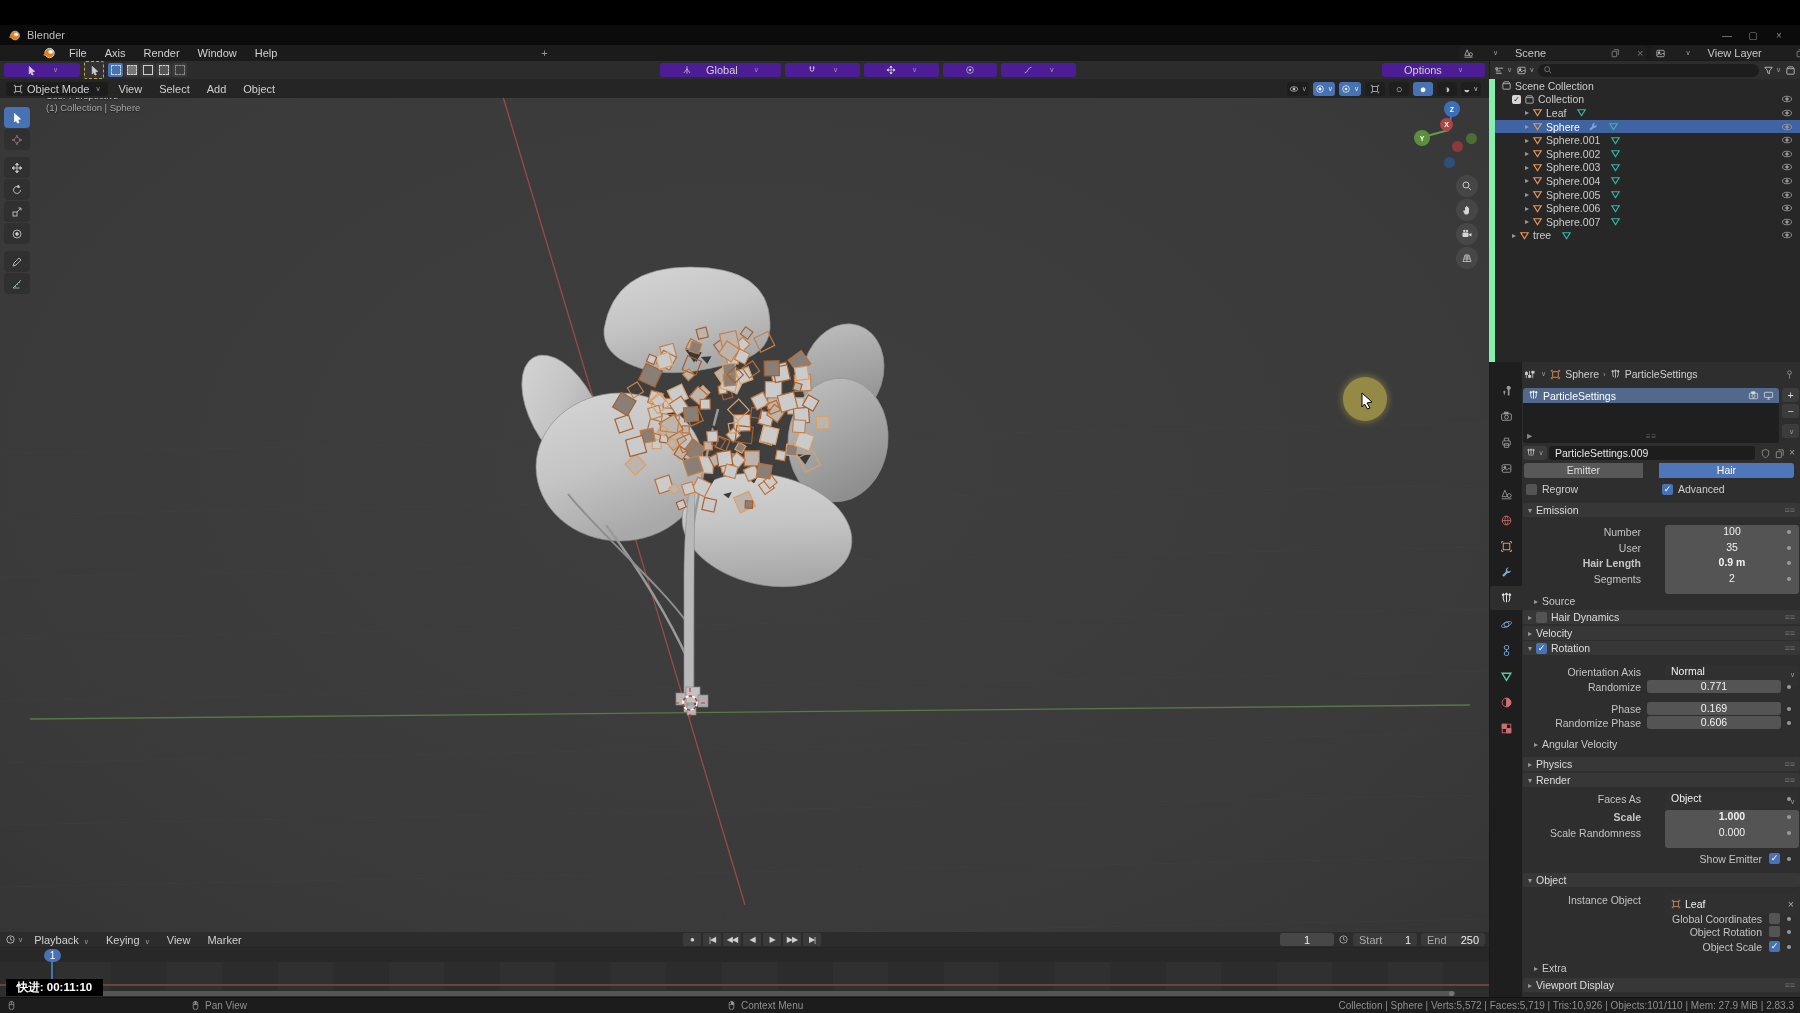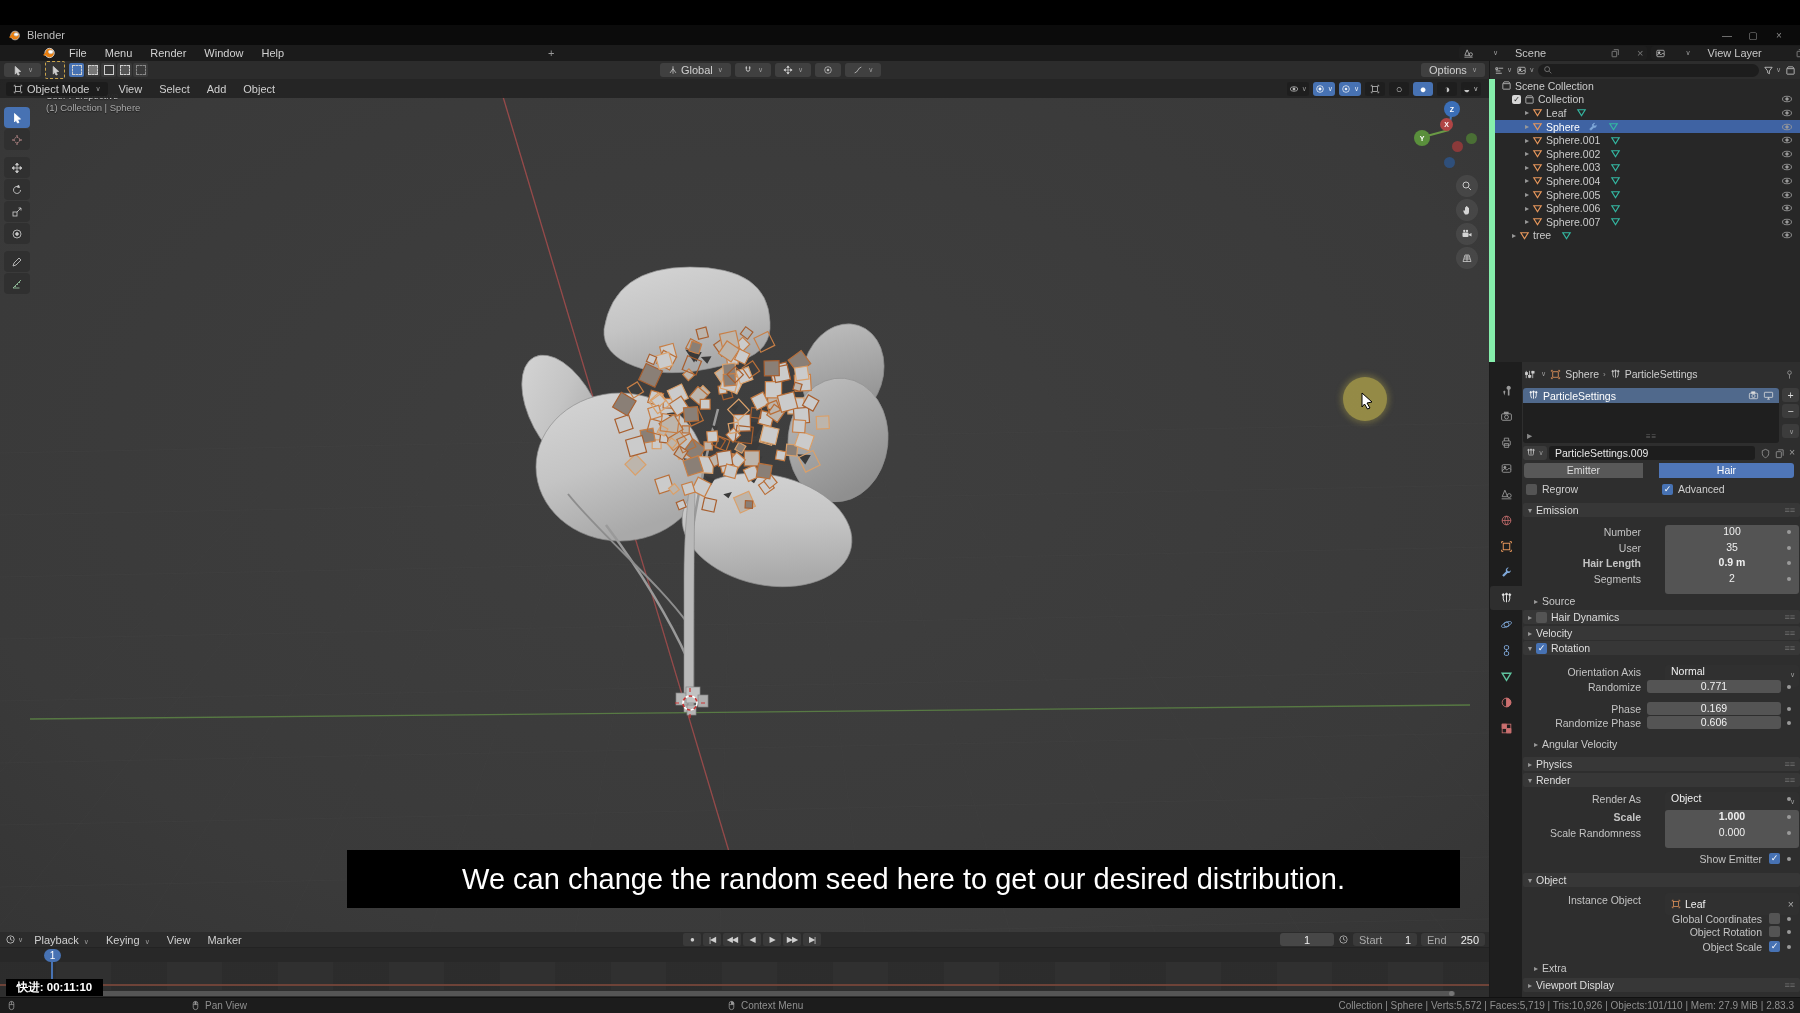--- a/index.html
+++ b/index.html
@@ -18,21 +18,21 @@
   #titlebar .winbtn{width:26px;text-align:center;color:#8a8a8a;font-size:10px;}
   #menubar{left:0;top:45px;width:1800px;height:16px;background:#1b1b1b;display:flex;align-items:center;padding-left:36px;}
   #menubar .menu{padding:0 9px;color:#d2d2d2;}
   .wtab{padding:1px 11px 2px;color:#999;border-radius:4px 4px 0 0;margin-right:1px;}
   #scenebar{position:absolute;right:4px;top:0;height:16px;display:flex;gap:4px;align-items:center;}
   .idblock{background:#1e1e1e;border-radius:3px;height:14px;display:flex;align-items:center;padding:0 4px;gap:17px;color:#c7c7c7;}
   #toolsettings{left:0;top:61px;width:1489px;height:18px;background:#2c2c2c;display:flex;align-items:center;box-sizing:border-box;padding:0 4px;}
   .minibtn{width:15px;height:14px;border-radius:2px;background:#3a3a3a;margin-right:1px;display:flex;align-items:center;justify-content:center;}
   .minibtn.on{background:#4772b3;}
   .minibtn .bx{width:8px;height:8px;border:1px dashed #cfcfcf;}
-  .chip{background:#404040;border-radius:3px;height:14px;display:flex;align-items:center;padding:0 8px;gap:3px;}
+  .chip{background:#4c1d95;border-radius:3px;height:14px;display:flex;align-items:center;padding:0 22px;gap:14px;}
   
   #outliner-header{left:1489px;top:61px;width:311px;height:18px;background:#2d2d2d;display:flex;align-items:center;padding:0 4px;gap:4px;box-sizing:border-box;border-left:1px solid #1a1a1a;}
   #outliner-search{flex:1;height:13px;background:#1d1d1d;border-radius:7px;display:flex;align-items:center;padding:0 5px;color:#888;}
   #outliner{left:1489px;top:79px;width:311px;height:283px;background:#272727;border-left:6px solid #86efac;box-sizing:border-box;overflow:hidden;}
   .orow{position:relative;height:13.6px;display:flex;align-items:center;gap:3px;color:#cccccc;font-size:10.5px;}
   .orow .eye{position:absolute;right:7px;color:#9a9a9a;}
   .orow.sel{background:#3f63a3;color:#fff;}
   .orow .tri{color:#e9985c;}
   .orow .teal{color:#34b8a2;margin-left:7px;}
   .orow .wrench{display:none;color:#7fa8d9;margin-left:5px;}
@@ -308,21 +308,21 @@
     <span class="winbtn">▢</span>
     <span class="winbtn">×</span>
   </span>
 </div>
 
 <div class="abs" id="menubar">
   <svg class="ic" style="width:14px;height:14px;margin:0 4px 0 6px">
       <use href="#s-blender"></use>
     </svg>
   <span class="menu">File</span>
-  <span class="menu">Menu</span>
+  <span class="menu">Axis</span>
   <span class="menu">Render</span>
   <span class="menu">Window</span>
   <span class="menu">Help</span>
   <span style="width:14px"></span>
   <span id="wtabs" class="flex">
       <span class="wtab"></span>
       <span class="wtab"></span>
       <span class="wtab"></span>
       <span class="wtab"></span>
       <span class="wtab"></span>
@@ -960,21 +960,20 @@
           <use href="#s-vidcam"></use>
         </svg>
       </span>
     <span class="navico" style="top:154px">
         <svg class="ic" style="width:12px;height:12px">
           <use href="#s-grid"></use>
         </svg>
       </span>
   </div>
 
-  <div id="subtitle">We can change the random seed here to get our desired distribution.</div>
 </div>
 
 <div class="abs" id="properties">
   <div id="ptabs">
     <span class="ptab" style="top:16px">
         <svg class="ic f" style="width:13px;height:13px">
           <use href="#s-tool"></use>
         </svg>
       </span>
     <span class="ptab" style="top:42px">
@@ -1199,21 +1198,21 @@
         <span class="arrow">▸</span>
         <span>Physics</span>
         <span class="grip">≡≡</span>
       </div>
     <div class="phead" style="top:411px">
         <span class="arrow">▾</span>
         <span>Render</span>
         <span class="grip">≡≡</span>
       </div>
     <div class="prow" style="top:430px">
-      <span class="plabel">Render As</span>
+      <span class="plabel">Faces As</span>
       <span class="pfield pdrop"><span>Object</span><span class="chev">∨</span></span>
       <span class="adot"></span>
     </div>
     <div>
 
     <div class="prow" style="top: 448px; font-weight: bold;">
           <span class="plabel">Scale</span>
           <span class="pfield">1.000</span>
           <span class="adot"></span>
         </div>

